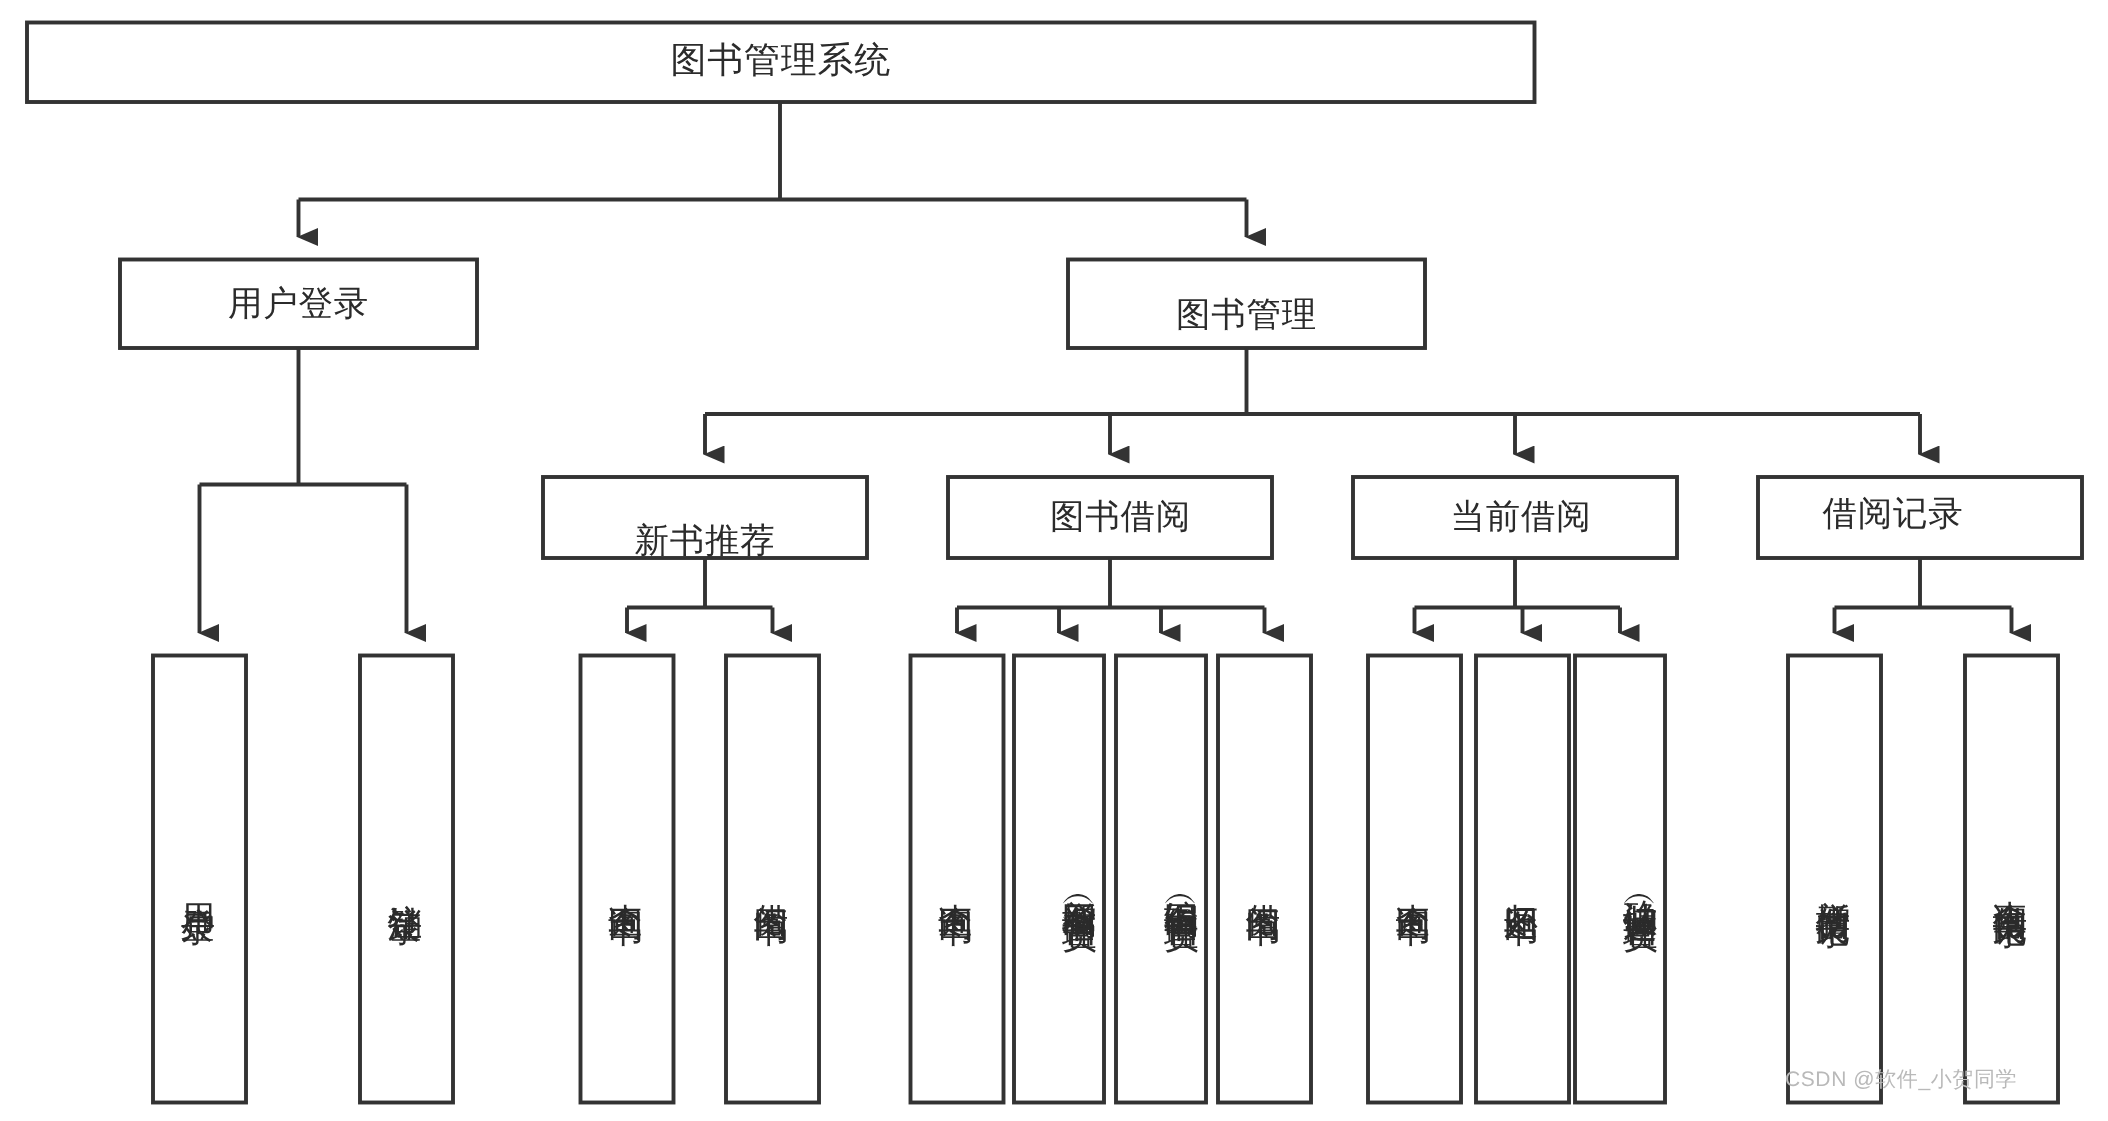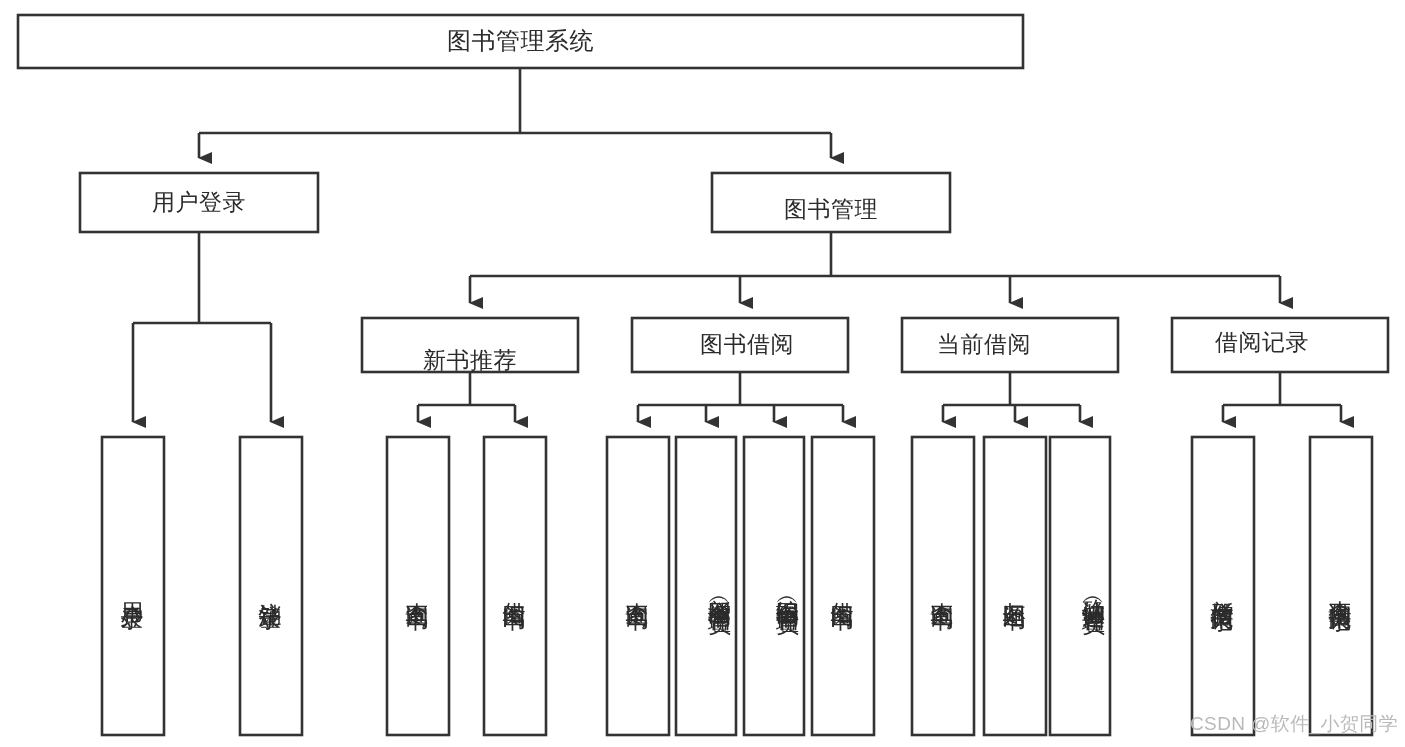--- a/index.html
+++ b/index.html
@@ -61,21 +61,21 @@
     writing-mode: vertical-rl;
     text-orientation: upright;
     font-size: 23px;
     letter-spacing: 2px;
     align-items: center;
     justify-content: center;
     padding-top: 4px;
   }
   .watermark {
     position: absolute;
-    font-size: 19px;
+    font-size: 14px;
     color: #b9b9b9;
     font-family: "Liberation Sans", "DejaVu Sans", sans-serif;
     white-space: nowrap;
     letter-spacing: 0.4px;
   }
 </style>
 </head>
 <body>
 
 <div id="canvas">
@@ -169,21 +169,21 @@
     </g>
   </svg>
 
   <div class="node-label horizontal root" style="left:18px; top:15px; width:1005px; height:53px;">图书管理系统</div>
 
   <div class="node-label horizontal" style="left:80px; top:173px; width:238px; height:59px;">用户登录</div>
   <div class="node-label horizontal" style="left:712px; top:173px; width:238px; height:74px;">图书管理</div>
 
   <div class="node-label horizontal" style="left:362px; top:334px; width:216px; height:54px;border-radius:22px;">新书推荐</div>
   <div class="node-label horizontal" style="left:632px; top:318px; width:230px; height:54px;">图书借阅</div>
-  <div class="node-label horizontal" style="left:876px; top:318px; width:216px; height:54px;">当前借阅</div>
+  <div class="node-label horizontal" style="left:906px; top:318px; width:216px; height:54px;">当前借阅</div>
   <div class="node-label horizontal" style="left:1172px; top:318px; width:180px; height:54px;font-family:Liberation Mono, monospace;">借阅记录</div>
 
   <div class="node-label vertical" style="left:102px; top:437px; width:62px; height:298px;">用户登录</div>
   <div class="node-label vertical" style="left:240px; top:437px; width:62px; height:298px;">注销登录</div>
   <div class="node-label vertical" style="left:387px; top:437px; width:62px; height:298px;">查询图书</div>
   <div class="node-label vertical" style="left:484px; top:437px; width:62px; height:298px;">借阅图书</div>
   <div class="node-label vertical" style="left:607px; top:437px; width:62px; height:298px;">查询图书</div>
   <div class="node-label vertical" style="left:676px; top:437px; width:60px; height:298px; align-items:flex-start; padding-top:8px;">新增图书（管理员）</div>
   <div class="node-label vertical" style="left:744px; top:437px; width:60px; height:298px; align-items:flex-start; padding-top:8px;">编辑图书（管理员）</div>
   <div class="node-label vertical" style="left:812px; top:437px; width:62px; height:298px;">借阅图书</div>

